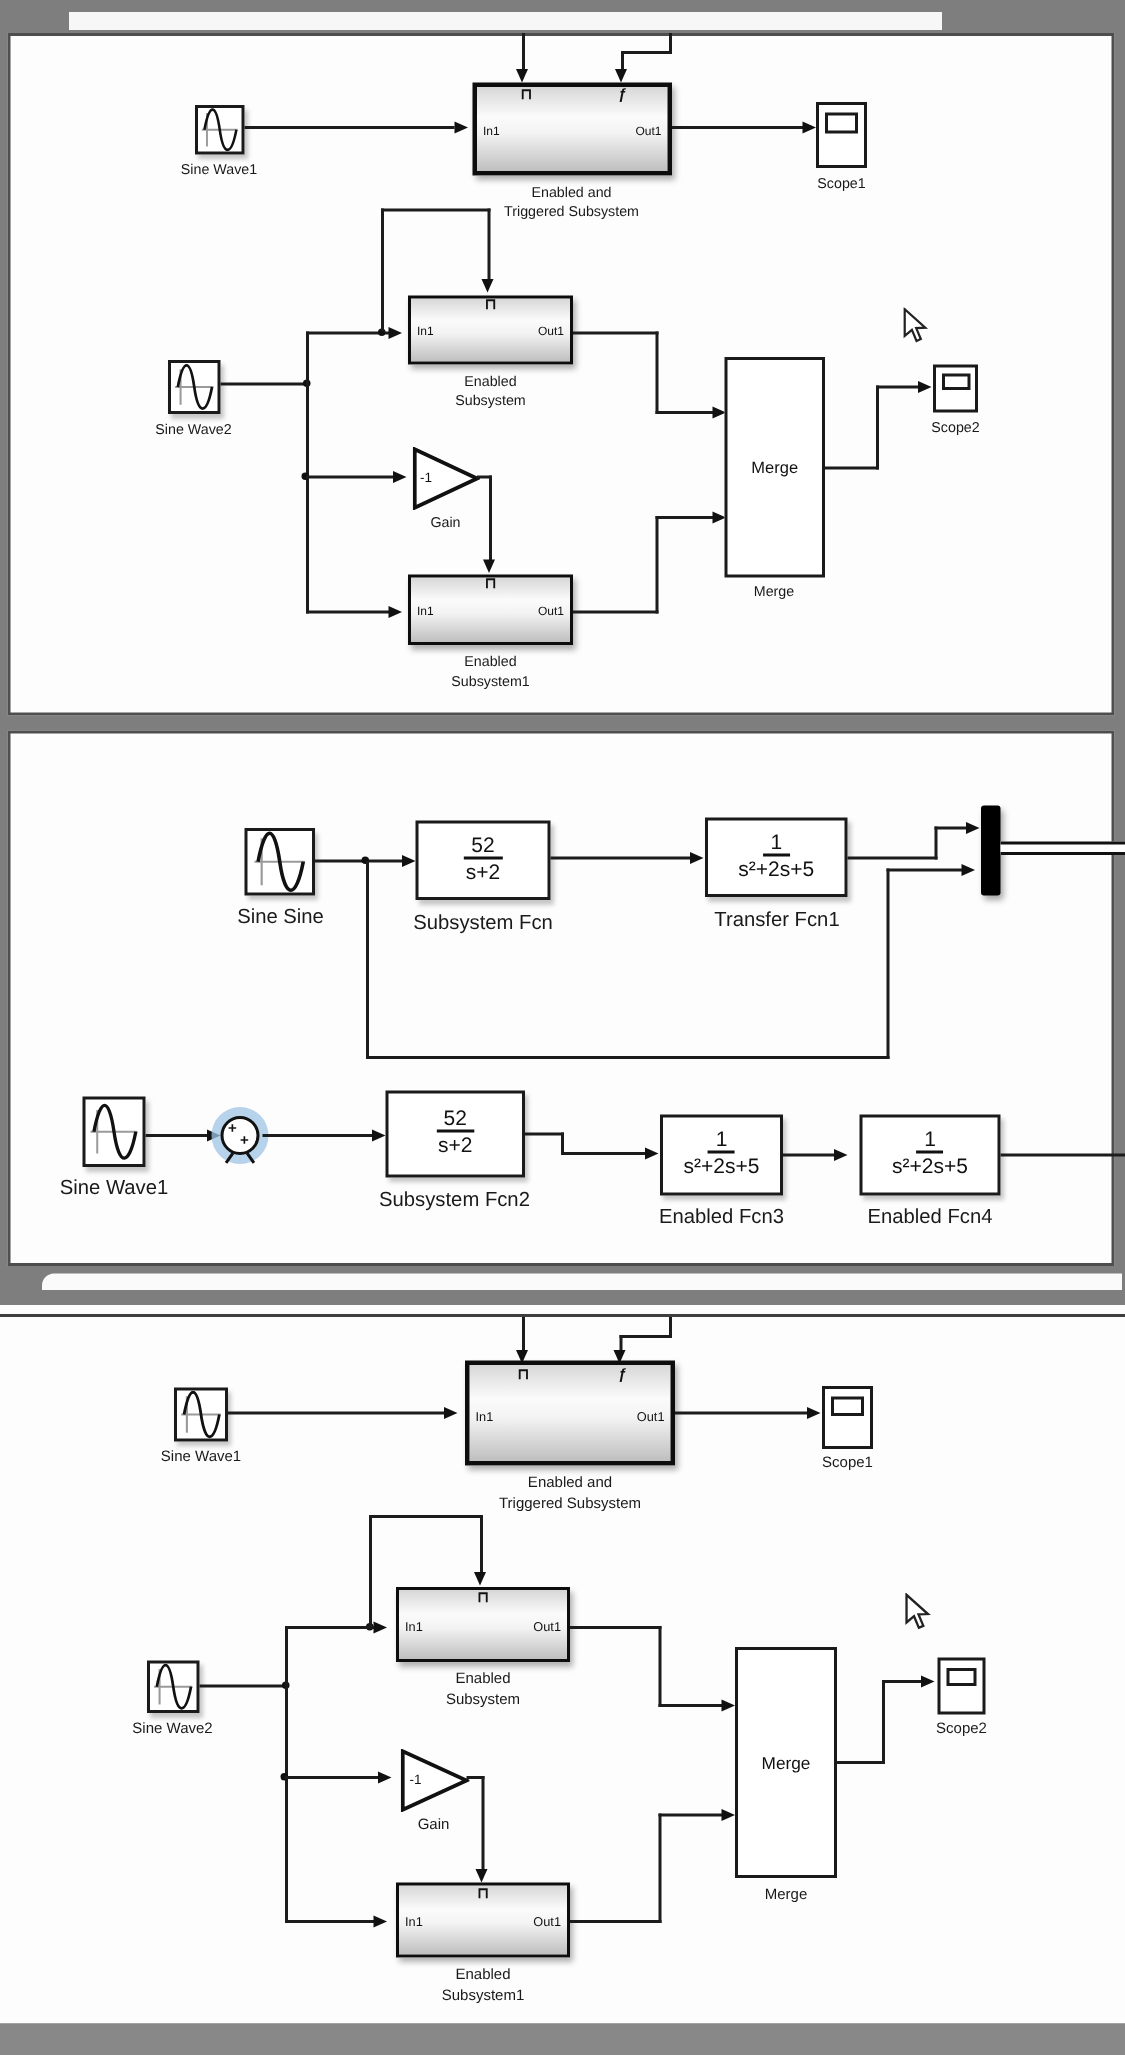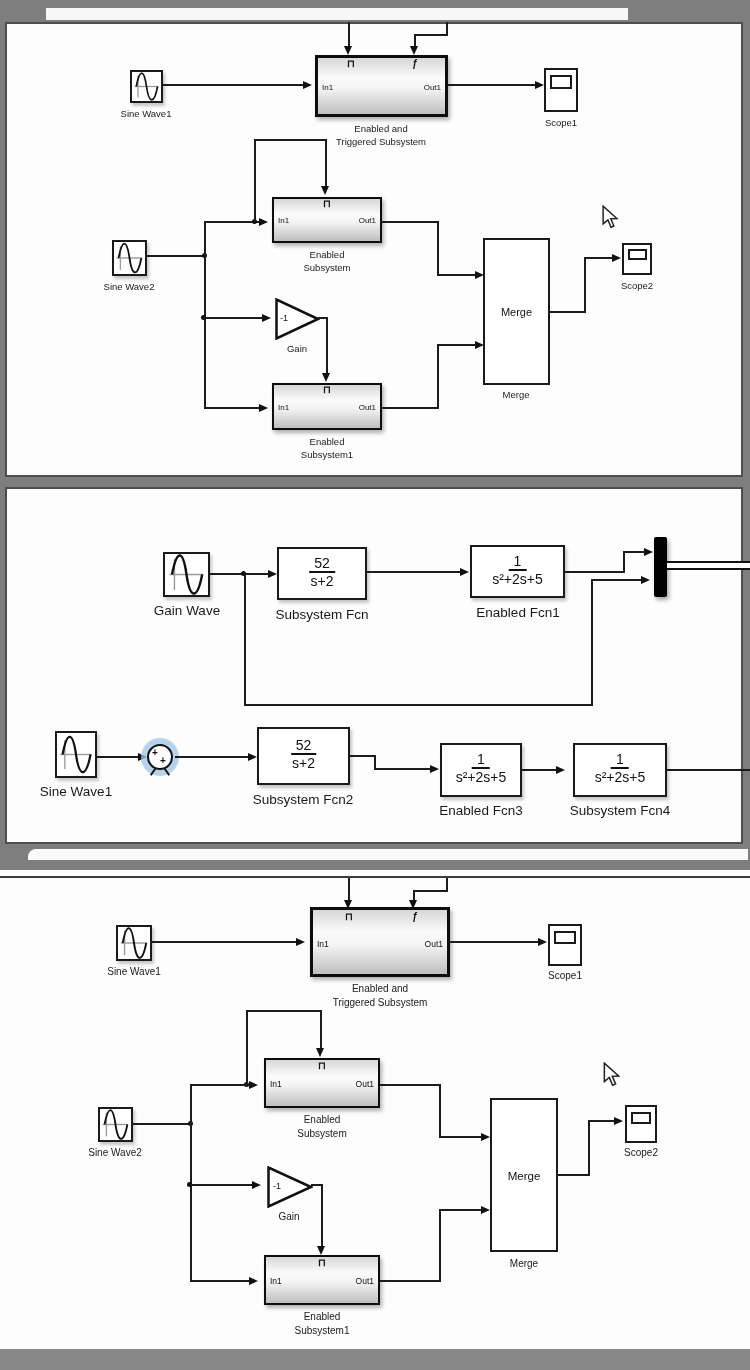--- a/index.html
+++ b/index.html
@@ -168,42 +168,42 @@
 
   <div class="blk" style="left:163px;top:552px;width:47px;height:45px;">
     <span>
       <svg width="43" height="41" viewBox="0 0 34 34">
           <line x1="7" y1="4" x2="7" y2="30" stroke="#9a9a9a" stroke-width="1.2"></line>
           <line x1="3" y1="17" x2="31" y2="17" stroke="#9a9a9a" stroke-width="1.2"></line>
           <path d="M5 17 C 9 -4, 14 -4, 17 17 S 26 38, 30 17" stroke="#111" stroke-width="2" fill="none"></path>
         </svg>
     </span>
   </div>
-  <div class="lbl lbl2" style="left:187px;top:603px;">Gain Wave</div>
+  <div class="lbl lbl2" style="left:187px;top:603px;">Sine Sine</div>
   <div class="h" style="left:210px;top:573px;width:60px;"></div>
   <div class="dot" style="left:241px;top:571px;"></div>
   <div class="ar" style="left:268px;top:570px;"></div>
 
   <div class="blk" style="left:277px;top:547px;width:90px;height:53px;">
     <div class="frac" style="left:50%;top:6px;transform:translateX(-50%);">
       <span class="n">52</span>
       <span class="d">s+2</span>
     </div>
   </div>
   <div class="lbl lbl2" style="left:322px;top:607px;">Subsystem Fcn</div>
   <div class="h" style="left:367px;top:571px;width:95px;"></div>
   <div class="ar" style="left:460px;top:568px;"></div>
 
   <div class="blk" style="left:470px;top:545px;width:95px;height:53px;">
     <div class="frac" style="left:50%;top:6px;transform:translateX(-50%);">
       <span class="n">1</span>
       <span class="d">s²+2s+5</span>
     </div>
   </div>
-  <div class="lbl lbl2" style="left:518px;top:605px;">Enabled Fcn1</div>
+  <div class="lbl lbl2" style="left:518px;top:605px;">Transfer Fcn1</div>
   <div class="h" style="left:565px;top:571px;width:60px;"></div>
   <div class="v" style="left:623px;top:551px;height:22px;"></div>
   <div class="h" style="left:623px;top:551px;width:22px;"></div>
   <div class="ar" style="left:644px;top:548px;"></div>
 
   <div class="v" style="left:244px;top:574px;height:132px;"></div>
   <div class="h" style="left:244px;top:704px;width:349px;"></div>
   <div class="v" style="left:591px;top:579px;height:127px;"></div>
   <div class="h" style="left:591px;top:579px;width:52px;"></div>
   <div class="ar" style="left:641px;top:576px;"></div>
@@ -256,21 +256,21 @@
   <div class="lbl lbl2" style="left:481px;top:803px;">Enabled Fcn3</div>
   <div class="h" style="left:522px;top:769px;width:36px;"></div>
   <div class="ar" style="left:556px;top:766px;"></div>
 
   <div class="blk" style="left:573px;top:743px;width:94px;height:54px;">
     <div class="frac" style="left:50%;top:6px;transform:translateX(-50%);">
       <span class="n">1</span>
       <span class="d">s²+2s+5</span>
     </div>
   </div>
-  <div class="lbl lbl2" style="left:620px;top:803px;">Subsystem Fcn4</div>
+  <div class="lbl lbl2" style="left:620px;top:803px;">Enabled Fcn4</div>
   <div class="h" style="left:667px;top:769px;width:83px;"></div>
 
   <div class="v" style="left:348px;top:878px;height:24px;"></div>
   <div class="ad" style="left:344px;top:900px;"></div>
   <div class="v" style="left:446px;top:878px;height:13px;"></div>
   <div class="h" style="left:413px;top:890px;width:35px;"></div>
   <div class="v" style="left:413px;top:890px;height:12px;"></div>
   <div class="ad" style="left:409px;top:900px;"></div>
 
   <div class="blk" style="left:116px;top:925px;width:36px;height:36px;">

